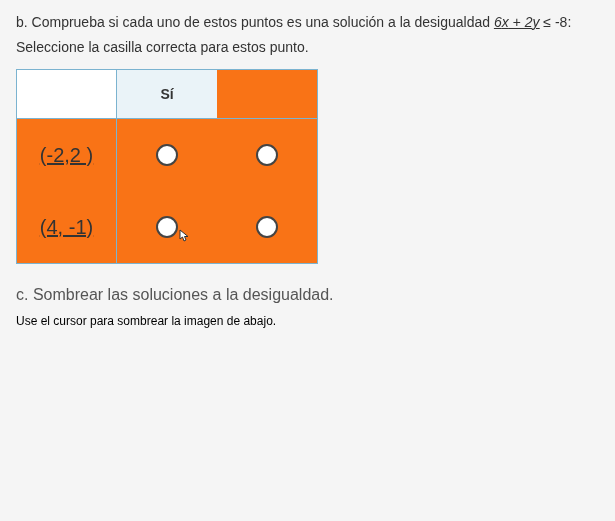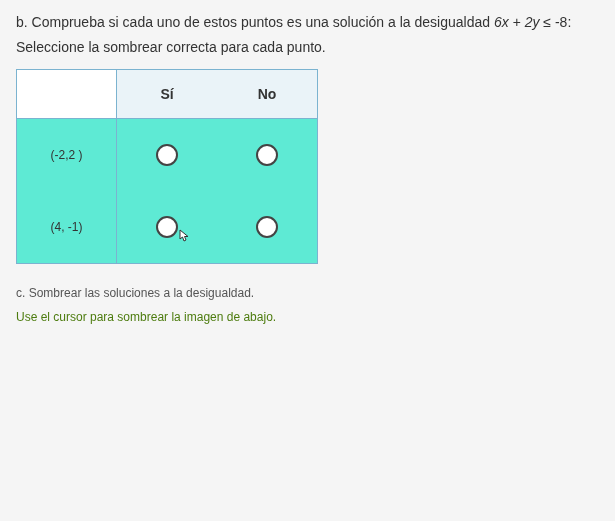--- a/index.html
+++ b/index.html
@@ -13,25 +13,25 @@
 }
 .question-text {
   font-size: 14px;
   line-height: 1.5;
   margin-bottom: 6px;
 }
 .instruction {
   font-size: 14px;
   margin-bottom: 14px;
 }
-.math-var { font-style: italic; }
+.math-var { font-style: italic; text-decoration: underline; }
 .grid-table {
   border: 1px solid #7bb3d0;
   display: inline-block;
-  background: #5eead4;
+  background: #f97316;
 }
 .header-row {
   display: flex;
   border-bottom: 1px solid #7bb3d0;
 }
 .corner-cell {
   width: 100px;
   height: 48px;
   border-right: 1px solid #7bb3d0;
   background: #fff;
@@ -47,21 +47,22 @@
   background: #eaf3f8;
 }
 .data-row { display: flex; }
 .label-cell {
   width: 100px;
   height: 72px;
   border-right: 1px solid #7bb3d0;
   display: flex;
   align-items: center;
   justify-content: center;
-  font-size: 12px;
+  font-size: 20px;
+  text-decoration: underline;
 }
 .radio-cell {
   width: 100px;
   height: 72px;
   display: flex;
   align-items: center;
   justify-content: center;
   position: relative;
 }
 .radio-circle {
@@ -73,50 +74,49 @@
   cursor: pointer;
 }
 .cursor-icon {
   position: absolute;
   left: 62px;
   top: 38px;
   font-size: 14px;
   pointer-events: none;
 }
 .part-c {
-  font-size: 12px;
+  font-size: 16px;
   margin-top: 22px;
   color: #555;
 }
 .part-c-instruction {
   font-size: 12px;
   margin-top: 10px;
-  color: #4d7c0f;
+  color: #000000;
 }
 </style>
 </head>
 <body>
 
 
 
 <div class="question-text">
   <span>b.</span>
   <span>Comprueba si cada uno de estos puntos es una solución a la desigualdad </span>
   <span class="math-var">6<span class="math-var">x</span> + 2<span class="math-var">y</span></span>
   <span>≤</span>
   <span>-8</span><span>:</span>
 </div>
 
-<div class="instruction">Seleccione la sombrear correcta para cada punto.</div>
+<div class="instruction">Seleccione la casilla correcta para estos punto.</div>
 
 <div class="grid-table">
   <div class="header-row">
     <div class="corner-cell"></div>
     <div class="header-cell">Sí</div>
-    <div class="header-cell">No</div>
   </div>
 
   <div class="data-row">
     <div class="label-cell">(-2,2 )</div>
     <div class="radio-cell">
         <div class="radio-circle"></div>
       </div>
     <div class="radio-cell">
         <div class="radio-circle"></div>
       </div>

